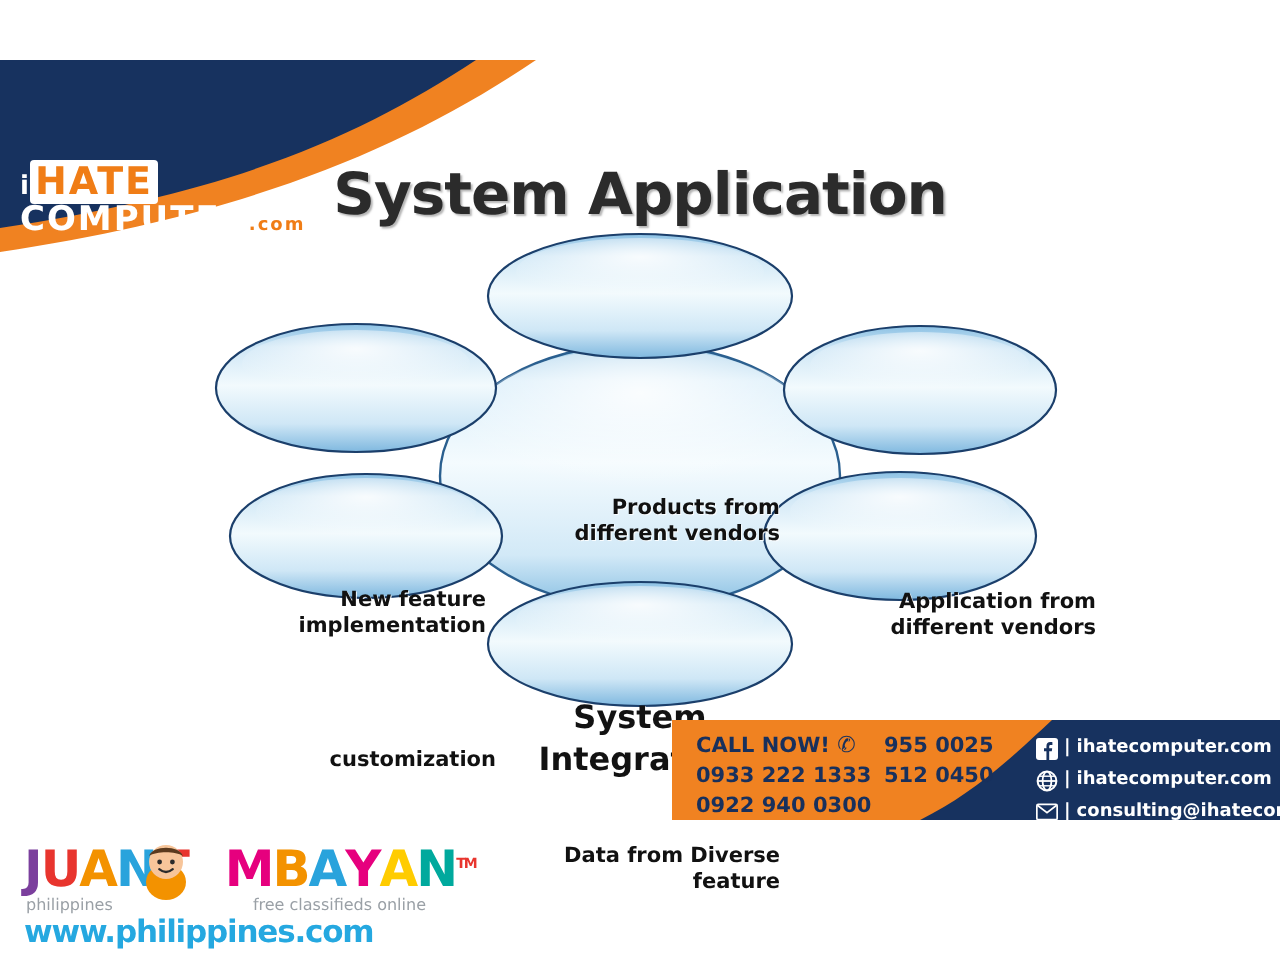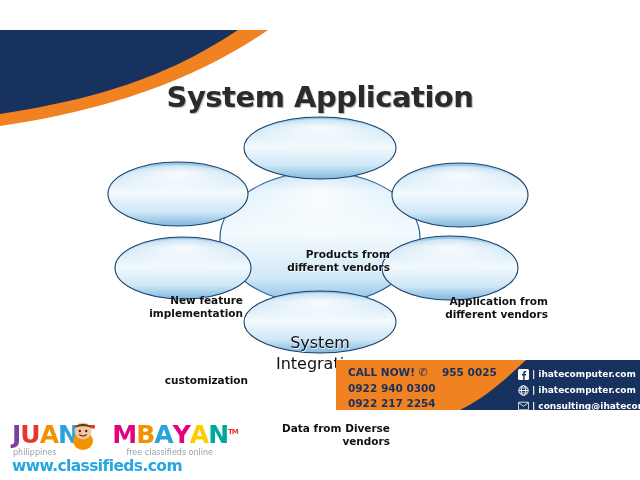--- a/index.html
+++ b/index.html
@@ -33,22 +33,23 @@
   .diagram{position:absolute;left:0;top:110px;width:640px;height:250px;}
   .diagram svg{position:absolute;left:0;top:0;}
   .node-label{
     position:absolute;text-align:right;color:#111111;
     font-family:"DejaVu Sans",sans-serif;font-weight:bold;font-size:10.5px;line-height:1.25;
     text-shadow:0.5px 0.5px 0px rgba(255,255,255,.85);
     pointer-events:none;
   }
   .center-label{
     position:absolute;text-align:center;color:#121212;
-    font-family:"DejaVu Sans",sans-serif;font-weight:normal;font-size:16px;line-height:1.3;
+    font-family:"DejaVu Sans",sans-serif;font-weight:bold;font-size:16px;line-height:1.3;
     text-shadow:0.5px 0.5px 0px rgba(255,255,255,.9);
+    margin-top:16px;
   }
 
   
   .footer{position:absolute;left:336px;top:360px;width:310px;height:50px;overflow:hidden;}
   .footer svg{position:absolute;left:0;top:0;}
   .call-block{
     position:absolute;left:12px;top:5px;
     font-family:"DejaVu Sans",sans-serif;font-weight:bold;font-size:10.5px;
     color:#18305c;line-height:1.42;white-space:nowrap;
   }
@@ -92,20 +93,24 @@
 <body>
 
 <div id="stage">
 
   <div class="banner">
     <svg width="640" height="100" viewBox="0 0 640 100">
       <path d="M0,0 L240,0 C180,40 110,70 0,86 Z" fill="#17325f"></path>
       <path d="M238,0 L268,0 C200,46 120,78 0,96 L0,84 C118,66 180,38 238,0 Z" fill="#f08221"></path>
     </svg>
 
+    <div class="logo-ihate">
+      <div class="l1"><span class="i">i</span><span class="hate">HATE</span></div>
+      <div class="l2"><span>COMPUTER</span><span class="dotcom">.com</span></div>
+    </div>
   </div>
 
   <div class="title">System Application</div>
 
   <div class="diagram">
     <svg width="640" height="250" viewBox="0 0 640 250">
       <defs>
         <linearGradient id="gEll" x1="0" y1="0" x2="0" y2="1">
           <stop offset="0%" stop-color="#8cc1e4"></stop>
           <stop offset="18%" stop-color="#cfe7f6"></stop>
@@ -162,21 +167,21 @@
       <div>different vendors</div>
     </div>
 
     <div class="node-label" style="left:388px;top:258px;width:128px;">
       <div>Cloud(Private,</div>
       <div>Public, Hybrid)</div>
     </div>
 
     <div class="node-label" style="left:250px;top:312px;width:140px;">
       <div>Data from Diverse</div>
-      <div>vendors</div>
+      <div>feature</div>
     </div>
 
     <div class="node-label" style="left:115px;top:184px;width:128px;">
       <div>New feature</div>
       <div>implementation</div>
     </div>
 
     <div class="node-label" style="left:120px;top:264px;width:128px;">
       <div>customization</div>
     </div>
@@ -184,20 +189,23 @@
 
   <div class="footer">
     <svg width="310" height="62" viewBox="0 0 310 62">
       <rect x="0" y="0" width="310" height="62" fill="#f08221"></rect>
       <path d="M310,0 L190,0 C160,28 140,46 96,62 L310,62 Z" fill="#17325f"></path>
     </svg>
 
     <div class="call-block">
       <span class="row">
         <span class="c1"><span>CALL NOW!</span> <span class="phone-glyph">✆</span></span><span class="c2">955 0025</span>
+      </span>
+      <span class="row">
+        <span class="c1">0933 222 1333</span><span class="c2">512 0450</span>
       </span>
       <span class="row">
         <span class="c1">0922 940 0300</span>
       </span>
       <span class="row">
         <span class="c1">0922 217 2254</span>
       </span>
     </div>
 
     <div class="contact-block">
@@ -251,16 +259,16 @@
         <circle cx="16.2" cy="11" r="1.2" fill="#2b2b2b"></circle>
         <path d="M9.6,14.6 Q13,17.4 16.4,14.6" fill="none" stroke="#2b2b2b" stroke-width="1.1" stroke-linecap="round"></path>
       </svg>
     </div>
 
     <div class="jt-sub">
       <span>philippines</span>
       <span>free classifieds online</span>
     </div>
 
-    <div class="jt-url">www.classifieds.com</div>
+    <div class="jt-url">www.philippines.com</div>
   </div>
 
 </div>
 
 </body></html>

